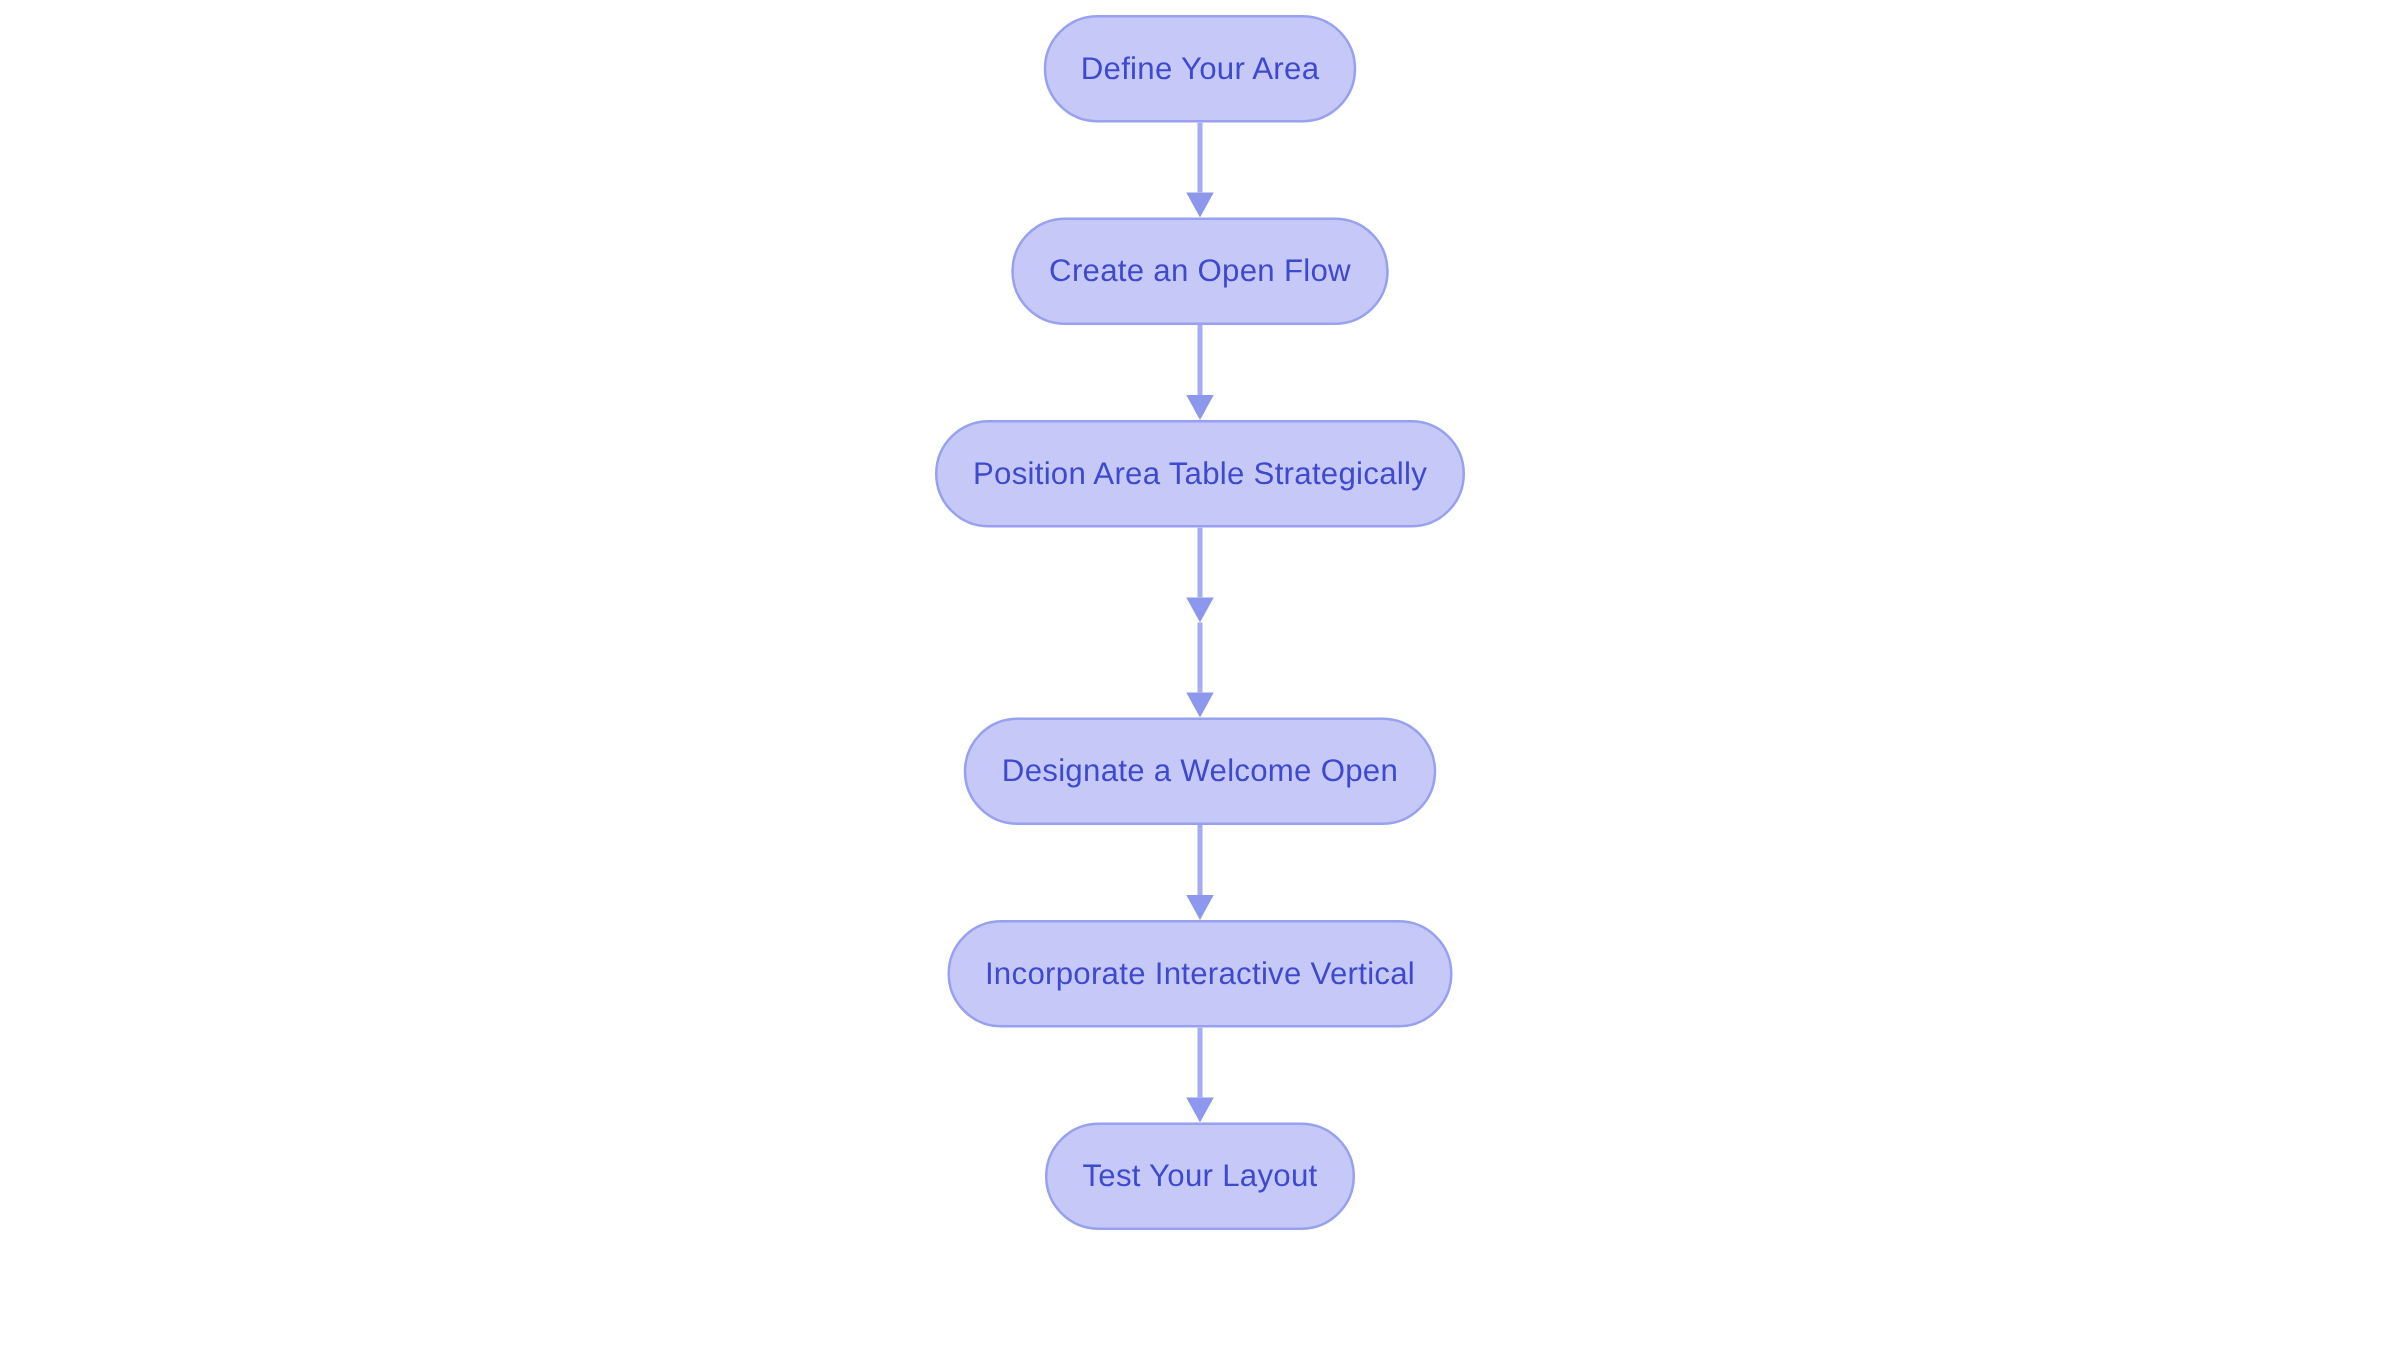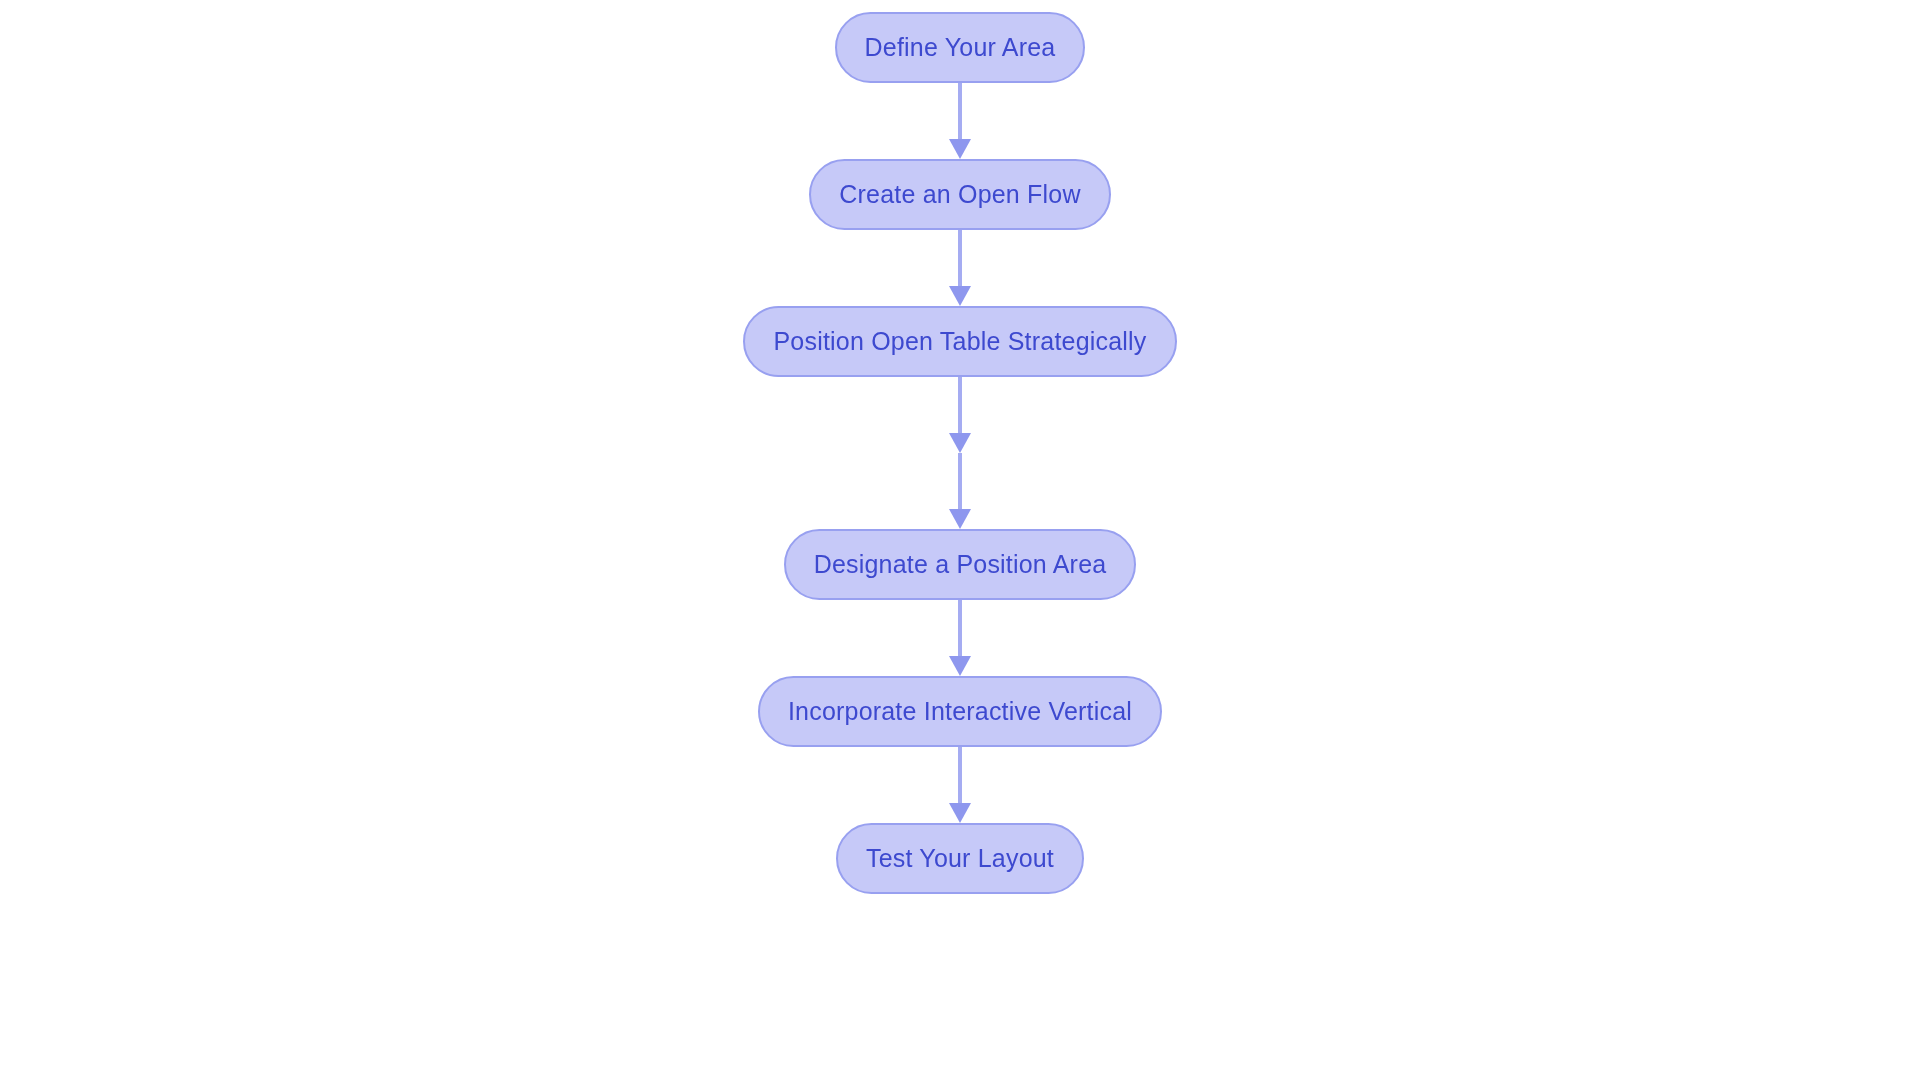--- a/index.html
+++ b/index.html
@@ -26,21 +26,21 @@
     align-items: flex-start;
     background: var(--bg);
   }
   .flow {
     display: flex;
     flex-direction: column;
     align-items: center;
     padding-top: 12px;
   }
   .flow-node {
-    height: 71px;
+    height: 86px;
     min-width: 220px;
     padding: 0 28px;
     border-radius: 43px;
     background: var(--node-fill);
     border: 2px solid var(--node-border);
     display: flex;
     align-items: center;
     justify-content: center;
     flex: 0 0 auto;
   }
@@ -85,32 +85,32 @@
         <div class="head"></div>
       </div>
       <div class="flow-node">
         <span class="flow-node-label">Create an Open Flow</span>
       </div>
       <div class="connector">
         <div class="stem"></div>
         <div class="head"></div>
       </div>
       <div class="flow-node">
-        <span class="flow-node-label">Position Open Table Strategically</span>
+        <span class="flow-node-label">Position Area Table Strategically</span>
       </div>
       <div class="connector">
         <div class="stem"></div>
         <div class="head"></div>
       </div>
       <div class="connector">
         <div class="stem"></div>
         <div class="head"></div>
       </div>
       <div class="flow-node">
-        <span class="flow-node-label">Designate a Position Area</span>
+        <span class="flow-node-label">Designate a Welcome Open</span>
       </div>
       <div class="connector">
         <div class="stem"></div>
         <div class="head"></div>
       </div>
       <div class="flow-node">
         <span class="flow-node-label">Incorporate Interactive Vertical</span>
       </div>
       <div class="connector">
         <div class="stem"></div>

